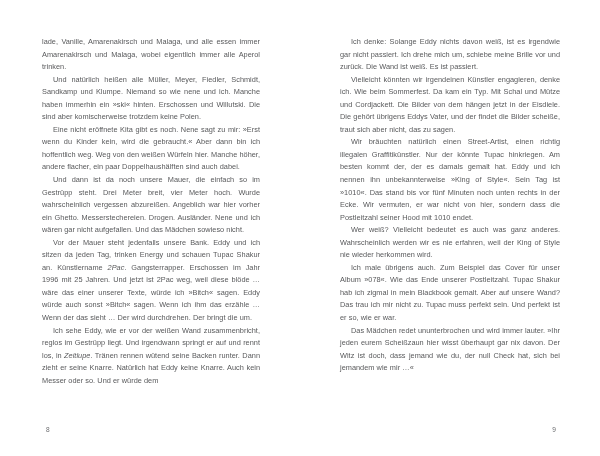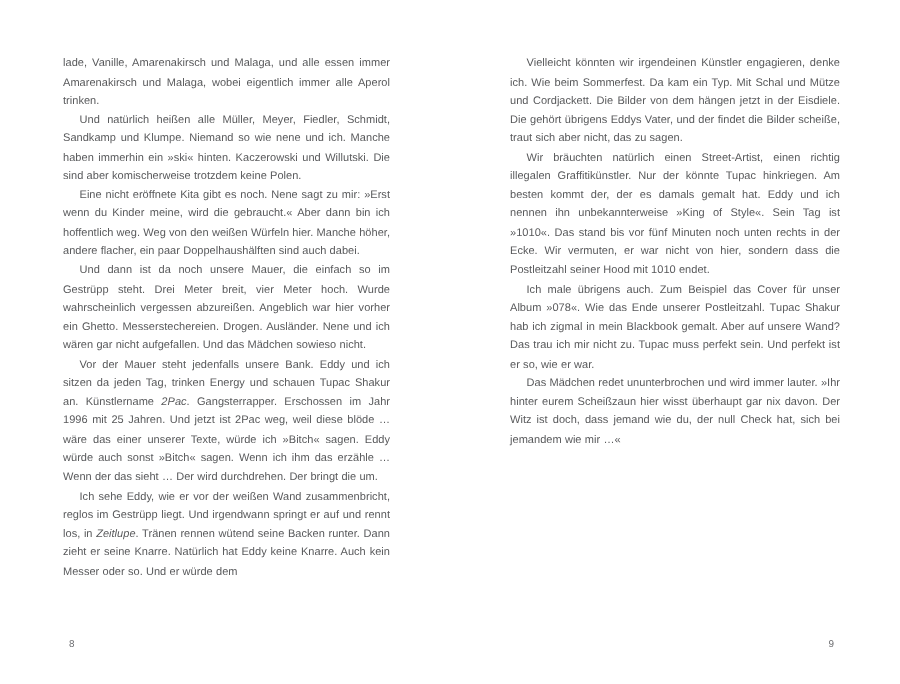--- a/index.html
+++ b/index.html
@@ -74,32 +74,34 @@
   }
 </style>
 </head>
 <body>
 
 <div class="spread">
 
   <div class="page page-left">
     <div class="text-column">
         <p class="noindent"><span>lade, Vanille, Amarenakirsch und Malaga, und alle essen immer Amarenakirsch und Malaga, wobei eigentlich immer alle Aperol trinken.</span></p>
-        <p class="indent"><span>Und natürlich heißen alle Müller, Meyer, Fiedler, Schmidt, Sandkamp und Klumpe. Niemand so wie nene und ich. Manche haben immerhin ein »ski« hinten. Kaczerowski und Willutski. Die sind aber komischerweise trotzdem keine Polen.</span></p>
-        <p class="indent"><span>Eine nicht eröffnete Kita gibt es noch. Nene sagt zu mir: »Erst wenn du Kinder meine, wird die gebraucht.« Aber dann bin ich hoffentlich weg. Weg von den weißen Würfeln hier. Manche höher, andere flacher, ein paar Doppelhaushälften sind auch dabei.</span></p>
+        <p class="indent"><span>Und natürlich heißen alle Müller, Meyer, Fiedler, Schmidt, Sandkamp und Klumpe. Niemand so wie nene und ich. Manche haben immerhin ein »ski« hinten. Erschossen und Willutski. Die sind aber komischerweise trotzdem keine Polen.</span></p>
+        <p class="indent"><span>Eine nicht eröffnete Kita gibt es noch. Nene sagt zu mir: »Erst wenn du Kinder kein, wird die gebraucht.« Aber dann bin ich hoffentlich weg. Weg von den weißen Würfeln hier. Manche höher, andere flacher, ein paar Doppelhaushälften sind auch dabei.</span></p>
         <p class="indent"><span>Und dann ist da noch unsere Mauer, die einfach so im Gestrüpp steht. Drei Meter breit, vier Meter hoch. Wurde wahrscheinlich vergessen abzureißen. Angeblich war hier vorher ein Ghetto. Messerstechereien. Drogen. Ausländer. Nene und ich wären gar nicht aufgefallen. Und das Mädchen sowieso nicht.</span></p>
         <p class="indent"><span>Vor der Mauer steht jedenfalls unsere Bank. Eddy und ich sitzen da jeden Tag, trinken Energy und schauen Tupac Shakur an. Künstlername </span><em>2Pac</em><span>. Gangsterrapper. Erschossen im Jahr 1996 mit 25 Jahren. Und jetzt ist 2Pac weg, weil diese blöde … wäre das einer unserer Texte, würde ich »Bitch« sagen. Eddy würde auch sonst »Bitch« sagen. Wenn ich ihm das erzähle … Wenn der das sieht … Der wird durchdrehen. Der bringt die um.</span></p>
         <p class="indent"><span>Ich sehe Eddy, wie er vor der weißen Wand zusammenbricht, reglos im Gestrüpp liegt. Und irgendwann springt er auf und rennt los, in </span><em>Zeitlupe</em><span>. Tränen rennen wütend seine Backen runter. Dann zieht er seine Knarre. Natürlich hat Eddy keine Knarre. Auch kein Messer oder so. Und er würde dem</span></p>
       </div>
     <div class="folio">8</div>
   </div>
 
   <div class="page page-right">
     <div class="text-column">
+        <p class="indent"><span>Ich denke: Solange Eddy nichts davon weiß, ist es irgendwie gar nicht passiert. Ich drehe mich um, schiebe meine Brille vor und zurück. Die Wand ist weiß. Es ist passiert.</span></p>
         <p class="indent"><span>Vielleicht könnten wir irgendeinen Künstler engagieren, denke ich. Wie beim Sommerfest. Da kam ein Typ. Mit Schal und Mütze und Cordjackett. Die Bilder von dem hängen jetzt in der Eisdiele. Die gehört übrigens Eddys Vater, und der findet die Bilder scheiße, traut sich aber nicht, das zu sagen.</span></p>
         <p class="indent"><span>Wir bräuchten natürlich einen Street-Artist, einen richtig illegalen Graffitikünstler. Nur der könnte Tupac hinkriegen. Am besten kommt der, der es damals gemalt hat. Eddy und ich nennen ihn unbekannterweise »King of Style«. Sein Tag ist »1010«. Das stand bis vor fünf Minuten noch unten rechts in der Ecke. Wir vermuten, er war nicht von hier, sondern dass die Postleitzahl seiner Hood mit 1010 endet.</span></p>
+        <p class="indent"><span>Wer weiß? Vielleicht bedeutet es auch was ganz anderes. Wahrscheinlich werden wir es nie erfahren, weil der King of Style nie wieder herkommen wird.</span></p>
         <p class="indent"><span>Ich male übrigens auch. Zum Beispiel das Cover für unser Album »078«. Wie das Ende unserer Postleitzahl. Tupac Shakur hab ich zigmal in mein Blackbook gemalt. Aber auf unsere Wand? Das trau ich mir nicht zu. Tupac muss perfekt sein. Und perfekt ist er so, wie er war.</span></p>
-        <p class="indent"><span>Das Mädchen redet ununterbrochen und wird immer lauter. »Ihr hinter eurem Scheißzaun hier wisst überhaupt gar nix davon. Der Witz ist doch, dass jemand wie du, der null Check hat, sich bei jemandem wie mir …«</span></p>
+        <p class="indent"><span>Das Mädchen redet ununterbrochen und wird immer lauter. »Ihr jeden eurem Scheißzaun hier wisst überhaupt gar nix davon. Der Witz ist doch, dass jemand wie du, der null Check hat, sich bei jemandem wie mir …«</span></p>
       </div>
     <div class="folio">9</div>
   </div>
 
 </div>
 
 </body></html>

